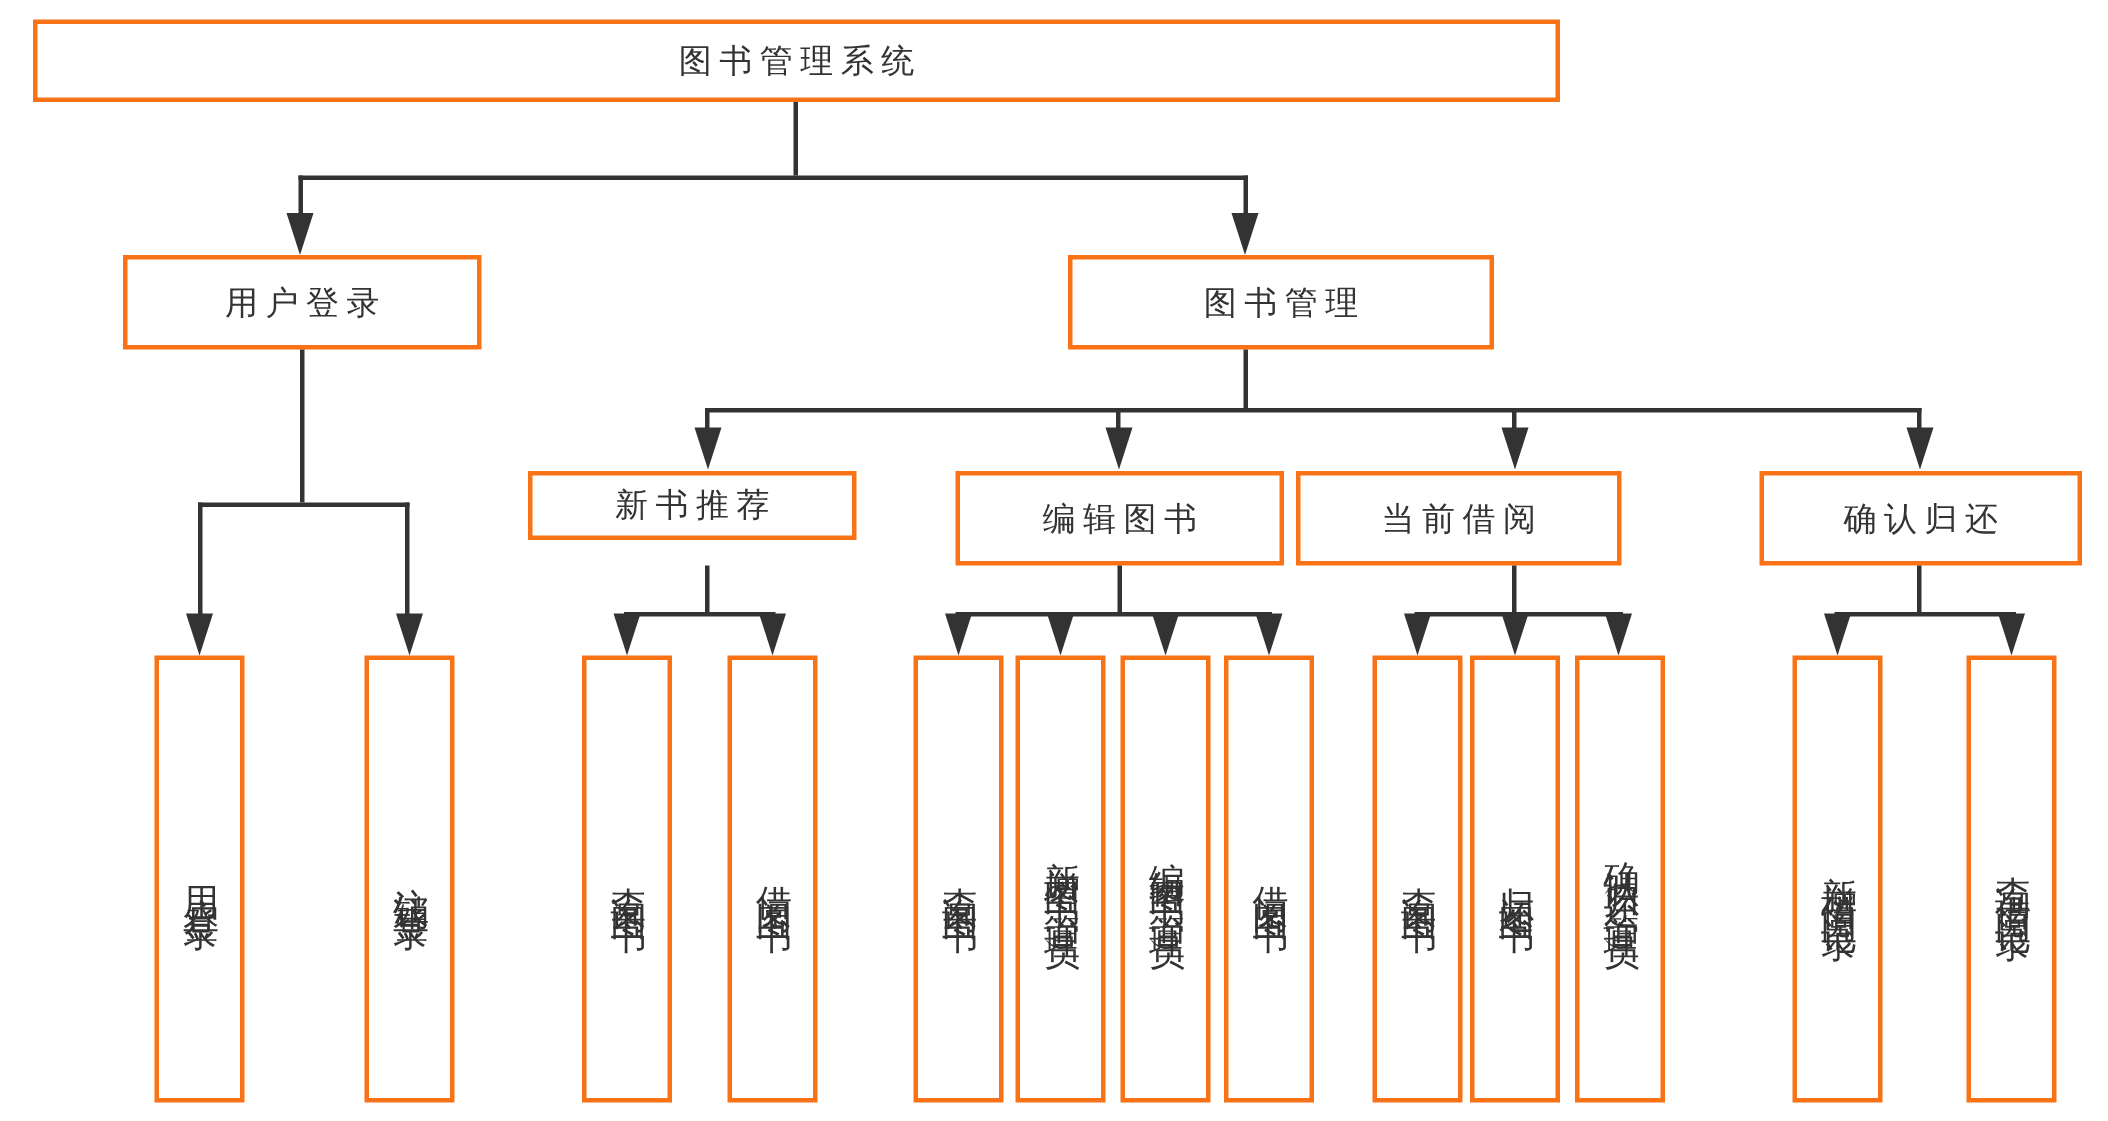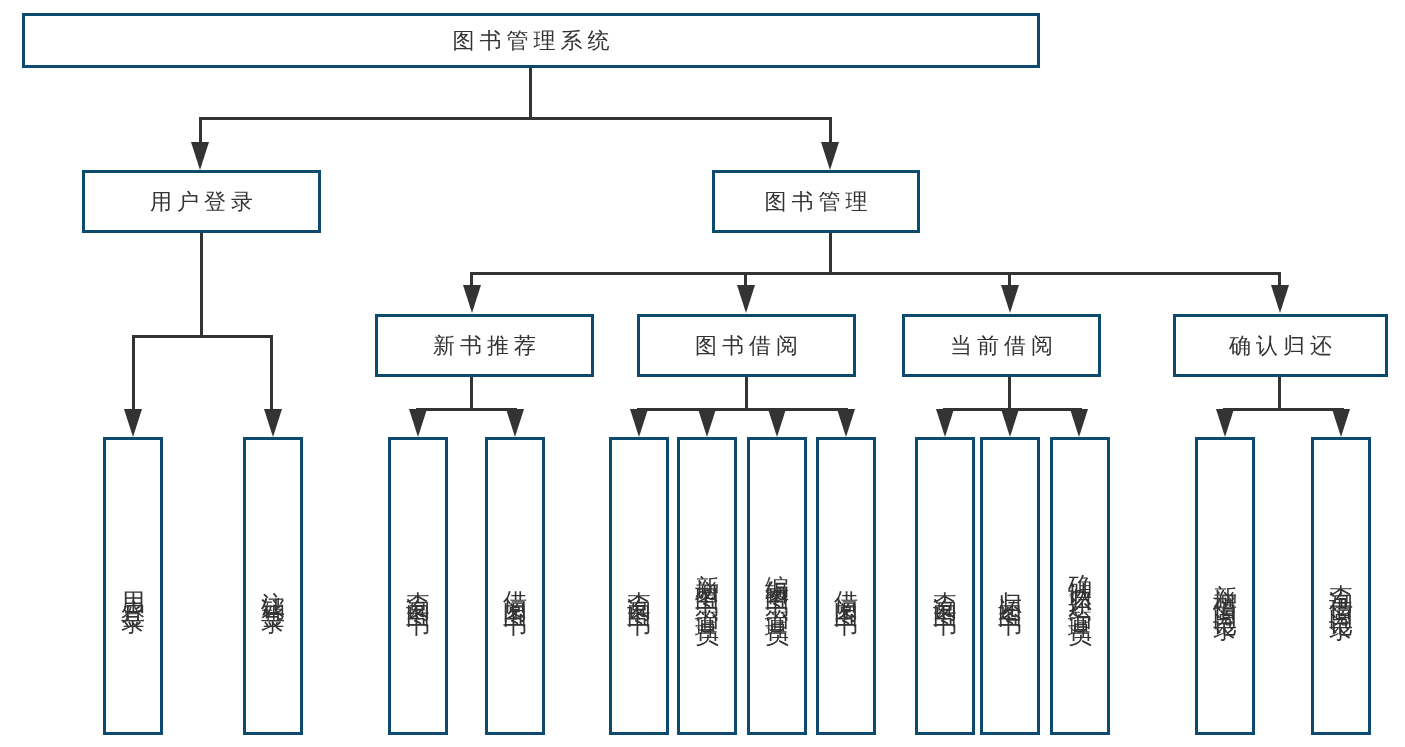--- a/index.html
+++ b/index.html
@@ -2,21 +2,21 @@
 <html><head>
 <meta charset="utf-8">
 <style>
   html,body{margin:0;padding:0;background:#fff;}
   .stage{
     position:relative;width:1405px;height:747px;background:#ffffff;
     font-family:"Liberation Sans",sans-serif;overflow:hidden;
   }
   .node{
     position:absolute;box-sizing:border-box;background:#ffffff;
-    border:3px solid #0c4a6e;color:#333333;
+    border:3px solid #f97316;color:#333333;
     display:flex;align-items:center;justify-content:center;
   }
   .h-node{font-size:22px;letter-spacing:5px;text-indent:5px;}
   .leaf{
     font-size:24px;letter-spacing:7px;
     writing-mode:vertical-rl;text-orientation:mixed;
   }
   .line{position:absolute;background:#333333;}
   .vline{width:3px;}
   .hline{height:3px;}
@@ -36,33 +36,33 @@
 <div class="stage">
 
   <div class="node h-node" style="left:22px;top:13px;width:1018px;height:55px">
     <span>图书管理系统</span>
   </div>
 
   <div class="node h-node" style="left:82px;top:170px;width:239px;height:63px">
     <span>用户登录</span>
   </div>
 
-  <div class="node h-node" style="left:712px;top:170px;width:208px;height:63px">
+  <div class="node h-node" style="left:712px;top:170px;width:284px;height:63px">
     <span>图书管理</span>
   </div>
 
-  <div class="node h-node" style="left:375px;top:314px;width:219px;height:63px">
+  <div class="node h-node" style="left:352px;top:314px;width:219px;height:46px">
     <span>新书推荐</span>
   </div>
 
   <div class="node h-node" style="left:637px;top:314px;width:219px;height:63px">
-    <span>图书借阅</span>
+    <span>编辑图书</span>
   </div>
 
-  <div class="node h-node" style="left:902px;top:314px;width:199px;height:63px">
+  <div class="node h-node" style="left:864px;top:314px;width:217px;height:63px">
     <span>当前借阅</span>
   </div>
 
   <div class="node h-node" style="left:1173px;top:314px;width:215px;height:63px">
     <span>确认归还</span>
   </div>
 
   <div class="node leaf" style="left:103px;top:437px;width:60px;height:298px">
     <span>用户登录</span>
   </div>

